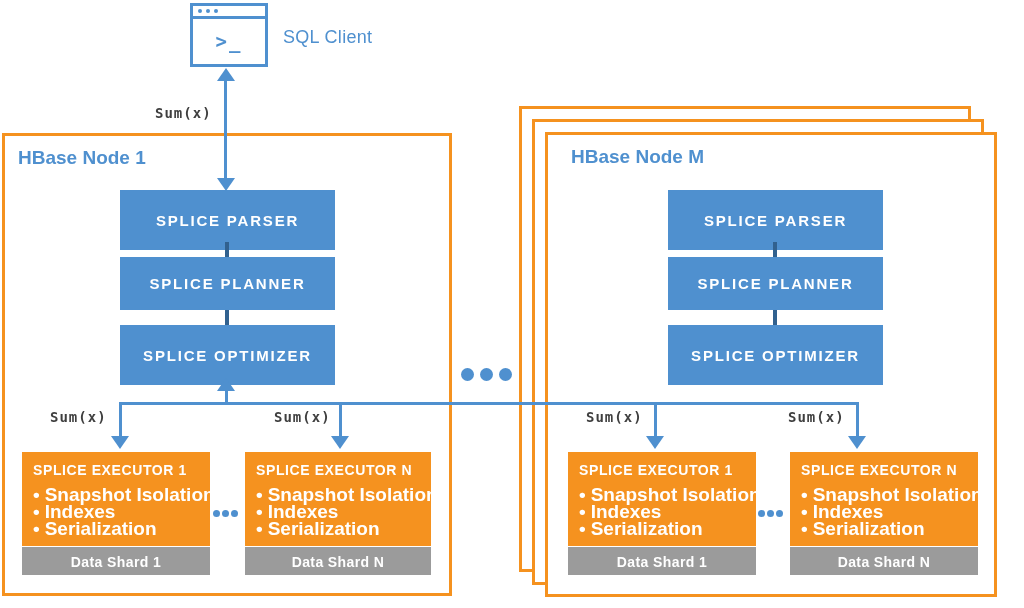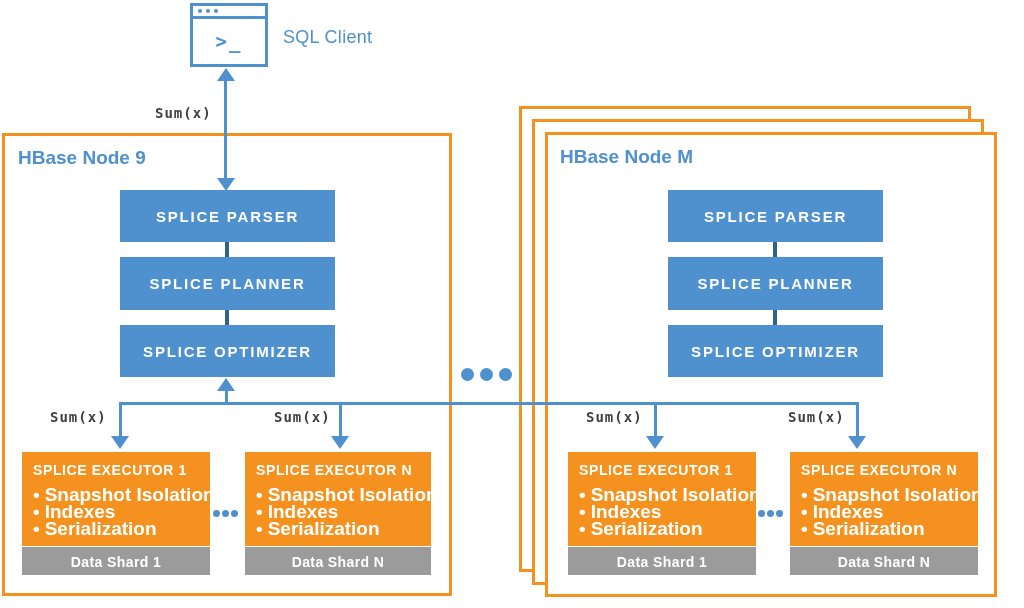--- a/index.html
+++ b/index.html
@@ -37,24 +37,24 @@
   .sum-4{left:788px;top:409px}
 
   
   .node{position:absolute;border:3px solid var(--orange);background:var(--white)}
   .node1{left:2px;top:133px;width:450px;height:463px;z-index:3}
   .stack{position:absolute;border:3px solid var(--orange);background:var(--white)}
   .stack-back{left:519px;top:106px;width:452px;height:466px;z-index:1}
   .stack-mid{left:532px;top:119px;width:452px;height:466px;z-index:2}
   .nodeM{left:545px;top:132px;width:452px;height:465px;z-index:3}
   .node-title{position:absolute;left:13px;top:11px;font-size:19px;font-weight:bold;color:var(--blue)}
-  .nodeM .node-title{left:12px}
-
-  
-  .pbox{position:absolute;width:215px;height:52px;background:var(--blue);color:var(--white);
+  .nodeM .node-title{left:23px}
+
+  
+  .pbox{position:absolute;width:215px;height:60px;background:var(--blue);color:var(--white);
     display:flex;align-items:center;justify-content:center;font-size:15px;font-weight:bold;letter-spacing:1.8px;z-index:4}
   .p1l{left:120px;top:190px}.p2l{left:120px;top:257px;height:53px}.p3l{left:120px;top:325px}
   .p1r{left:668px;top:190px}.p2r{left:668px;top:257px;height:53px}.p3r{left:668px;top:325px}
   .conn{position:absolute;width:4px;height:15px;background:var(--navy);z-index:4}
   .c1l{left:225px;top:242px}.c2l{left:225px;top:310px}
   .c1r{left:773px;top:242px}.c2r{left:773px;top:310px}
 
   
   .bus{left:119px;top:402px;width:740px;height:3px}
   .seg1{left:119px;top:405px;width:3px;height:31px}
@@ -107,21 +107,21 @@
   <div class="tri tri-down main-down"></div>
   <div class="sum sum-top">Sum(x)</div>
 
   <div class="stack stack-back"></div>
   <div class="stack stack-mid"></div>
   <div class="node nodeM">
     <div class="node-title">HBase Node M</div>
   </div>
 
   <div class="node node1">
-    <div class="node-title">HBase Node 9</div>
+    <div class="node-title">HBase Node 1</div>
   </div>
 
   <div class="pbox p1l">SPLICE PARSER</div>
   <div class="conn c1l"></div>
   <div class="pbox p2l">SPLICE PLANNER</div>
   <div class="conn c2l"></div>
   <div class="pbox p3l">SPLICE OPTIMIZER</div>
 
   <div class="pbox p1r">SPLICE PARSER</div>
   <div class="conn c1r"></div>

